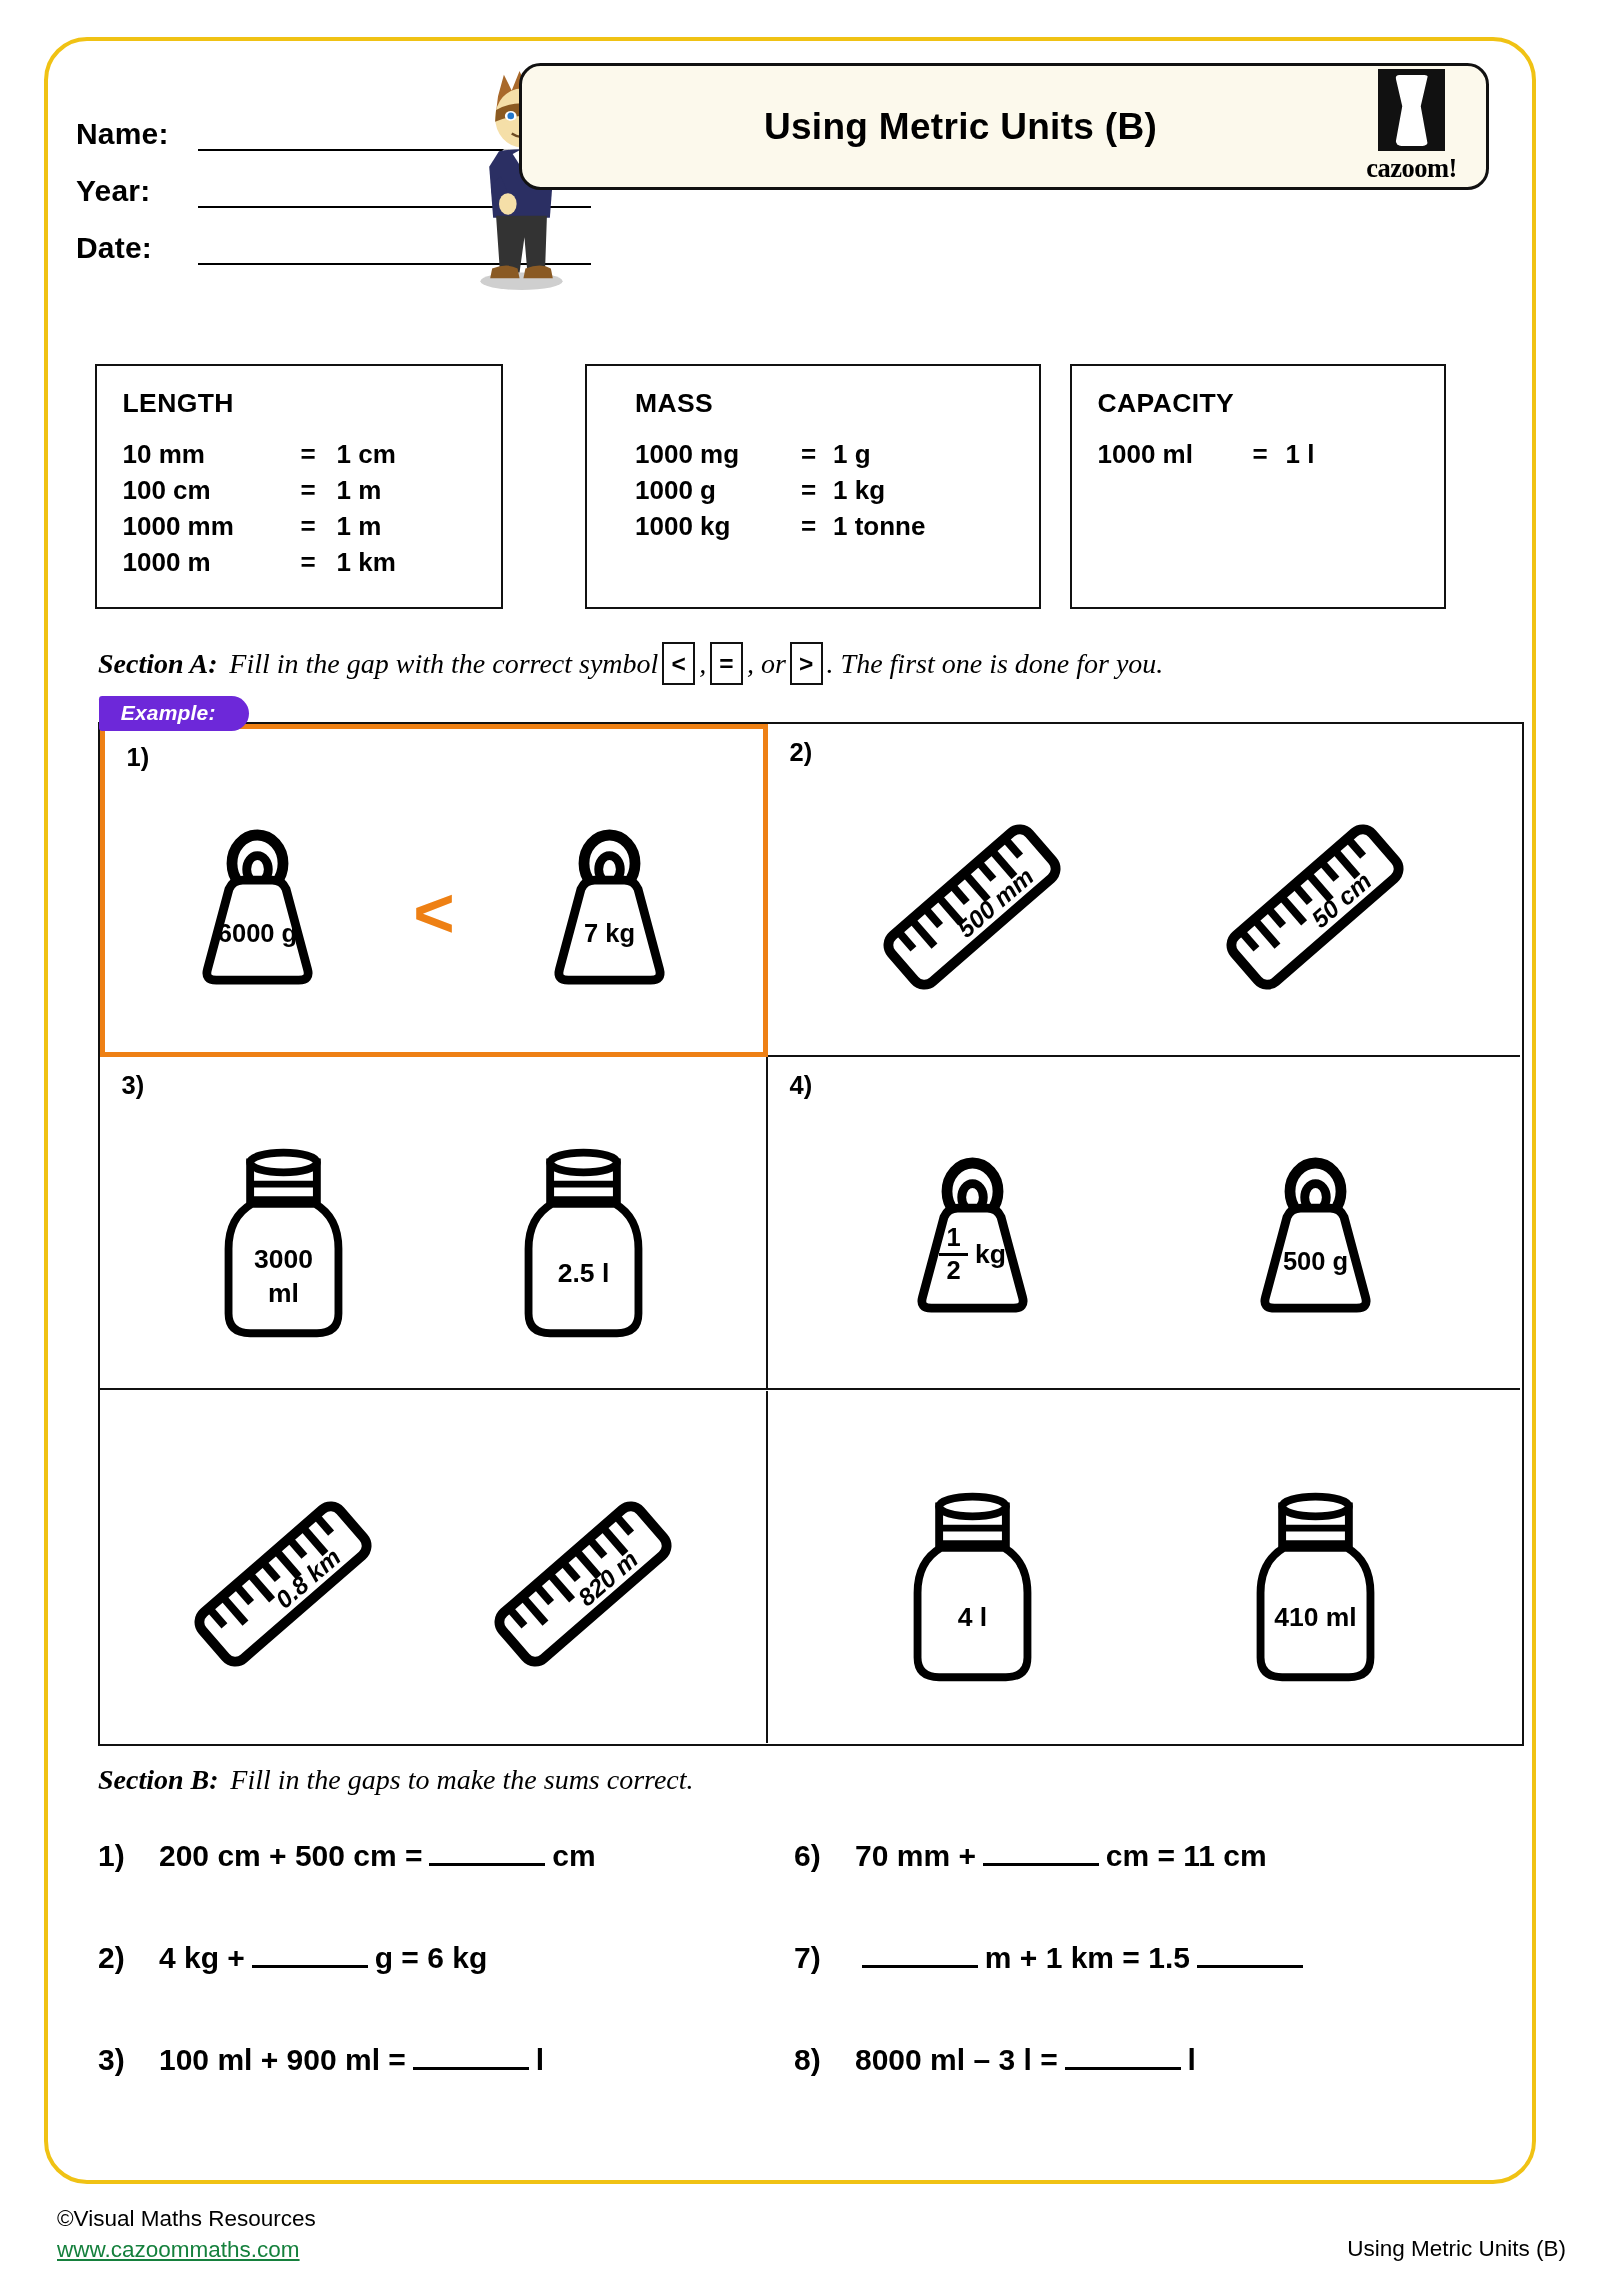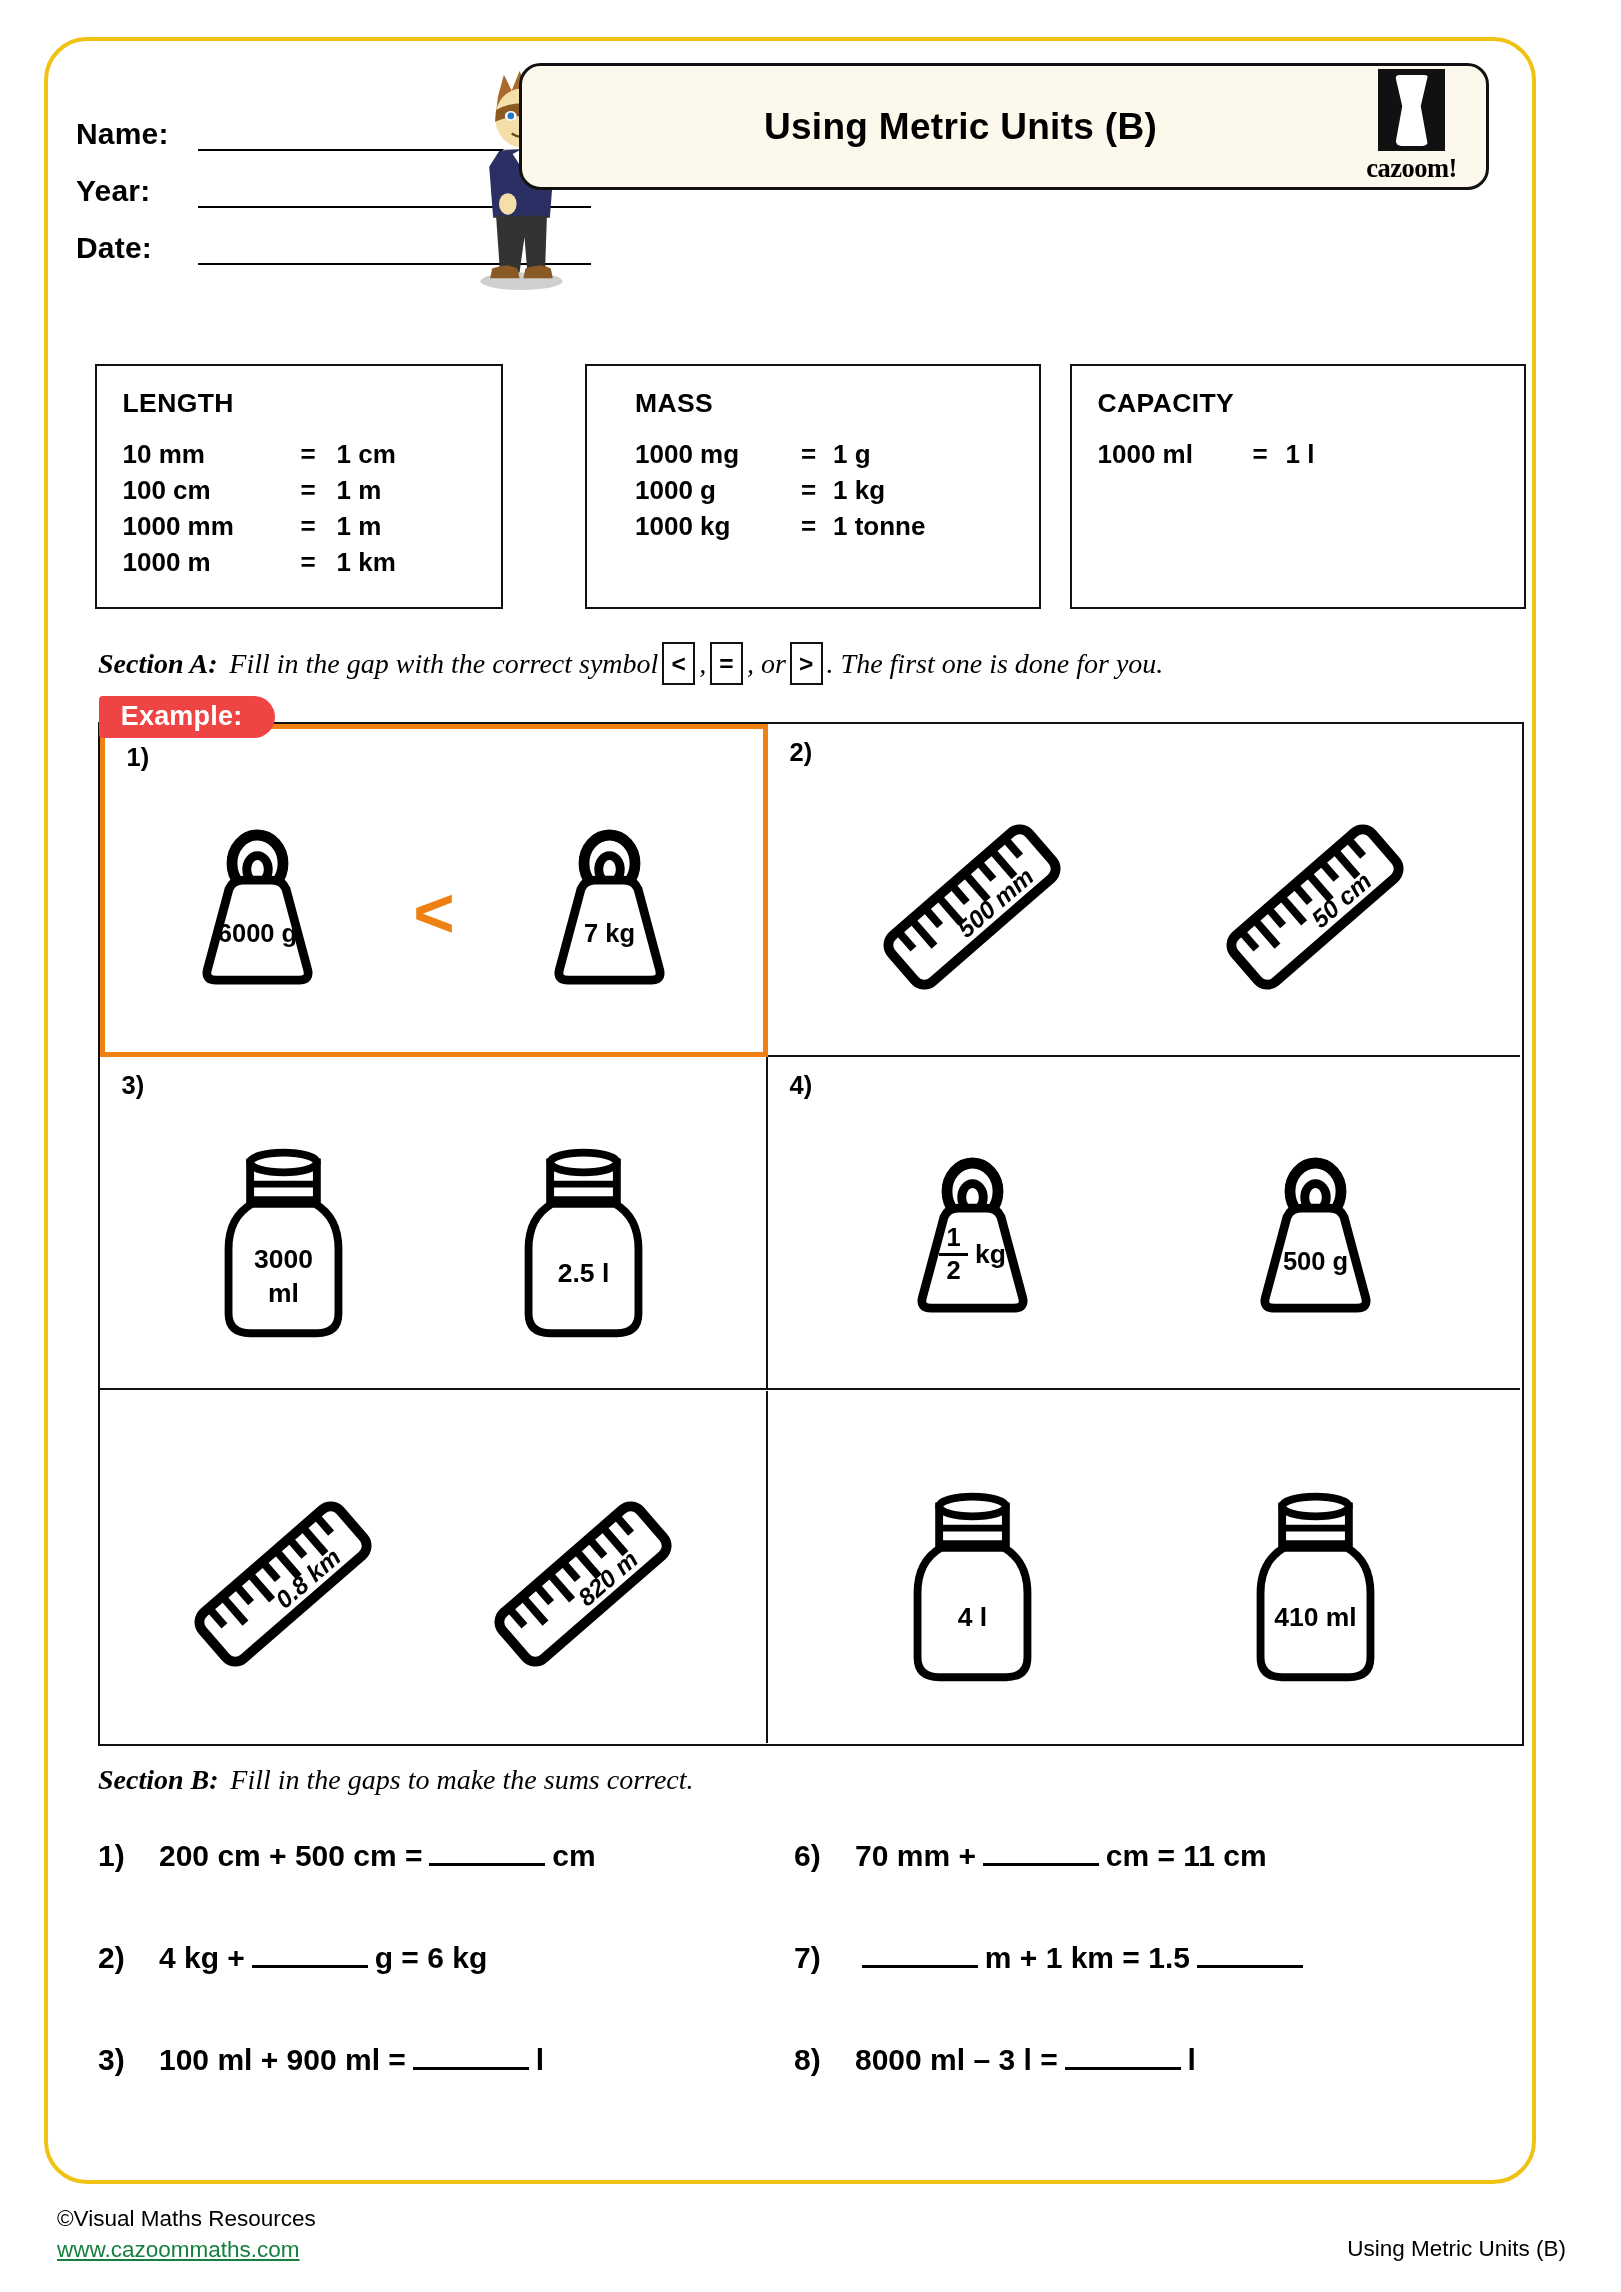--- a/index.html
+++ b/index.html
@@ -33,21 +33,21 @@
     border-radius:3.9px 3.9px 5.9px 5.9px;
     clip-path:polygon(0 0,100% 0,78% 44%,100% 100%,0 100%,22% 44%);
   }
   .logo-word{font-family:"Liberation Serif",serif;font-weight:bold;font-size:26.5px;letter-spacing:-0.5px;margin-top:2px;}
 
   
   .conv-row{position:absolute;left:95px;top:364px;width:1431px;height:245px;}
   .conv-box{position:absolute;top:0;height:245px;border:2.9px solid #111;box-sizing:border-box;padding:21.6px 25.5px;}
   .c1{left:0;width:408px;}
   .c2{left:490px;width:456px;padding-left:48px;}
-  .c3{left:975px;width:456px;}
+  .c3{left:975px;width:376px;}
   .conv-title{font-size:26.5px;font-weight:bold;letter-spacing:0.4px;margin-bottom:17.6px;}
   .conv-line{font-size:26px;font-weight:bold;line-height:36px;display:flex;}
   .cv-a{display:inline-block;}
   .cv-eq{display:inline-block;text-align:center;}
   .cv-b{display:inline-block;}
   .c1 .cv-a{width:157px;} .c1 .cv-eq{width:57px;}
   .c2 .cv-a{width:149px;} .c2 .cv-eq{width:49px;}
   .c3 .cv-a{width:137px;} .c3 .cv-eq{width:51px;}
 
   
@@ -68,23 +68,23 @@
   
   .grid{position:absolute;left:98px;top:722px;width:1426px;height:1024px;border:2.9px solid #111;box-sizing:border-box;}
   .cell{position:absolute;box-sizing:border-box;border-right:2.9px solid #111;border-bottom:2.9px solid #111;}
   .cell.col2{border-right:none;}
   .cell.row3{border-bottom:none;}
   .r1{top:0;height:333px;} .r2{top:333px;height:333px;} .r3{top:667px;height:352px;}
   .c-l{left:0;width:668px;} .c-r{left:668px;width:752px;}
   .cellnum{position:absolute;left:21.6px;top:13.7px;font-size:25.5px;font-weight:bold;}
   .example-cell{border:5.9px solid #EE8014 !important;}
   .example-tag{
-    position:absolute;left:-5.9px;top:-33px;background:#ef4444;color:#fff;
-    font-size:27px;font-weight:bold;padding:4.9px 33px 5.9px 21.6px;border-radius:3.9px 21.6px 21.6px 3.9px;
-    letter-spacing:0.2px;z-index:5;
+    position:absolute;left:-5.9px;top:-33px;background:#6d28d9;color:#fff;
+    font-size:21px;font-weight:bold;padding:4.9px 33px 5.9px 21.6px;border-radius:3.9px 21.6px 21.6px 3.9px;
+    letter-spacing:0.2px;z-index:5;font-style:italic;
   }
   .objrow{position:absolute;left:0;top:51px;width:100%;height:265px;display:flex;align-items:center;justify-content:space-around;padding:0 33px;box-sizing:border-box;}
   .ansmark{font-size:71px;font-weight:bold;color:#EE8014;line-height:1;}
   .obj-label{font-size:26.5px;font-weight:bold;text-align:center;line-height:32px;}
 
   .frac{display:inline-flex;flex-direction:column;align-items:center;vertical-align:middle;margin-right:6.9px;}
   .frac-n{font-size:25.5px;font-weight:bold;line-height:25.5px;}
   .frac-bar{width:29px;height:2.9px;background:#000;margin:2px 0;}
   .frac-d{font-size:25.5px;font-weight:bold;line-height:25.5px;}
   .frac-wrap{display:inline-flex;align-items:center;}

